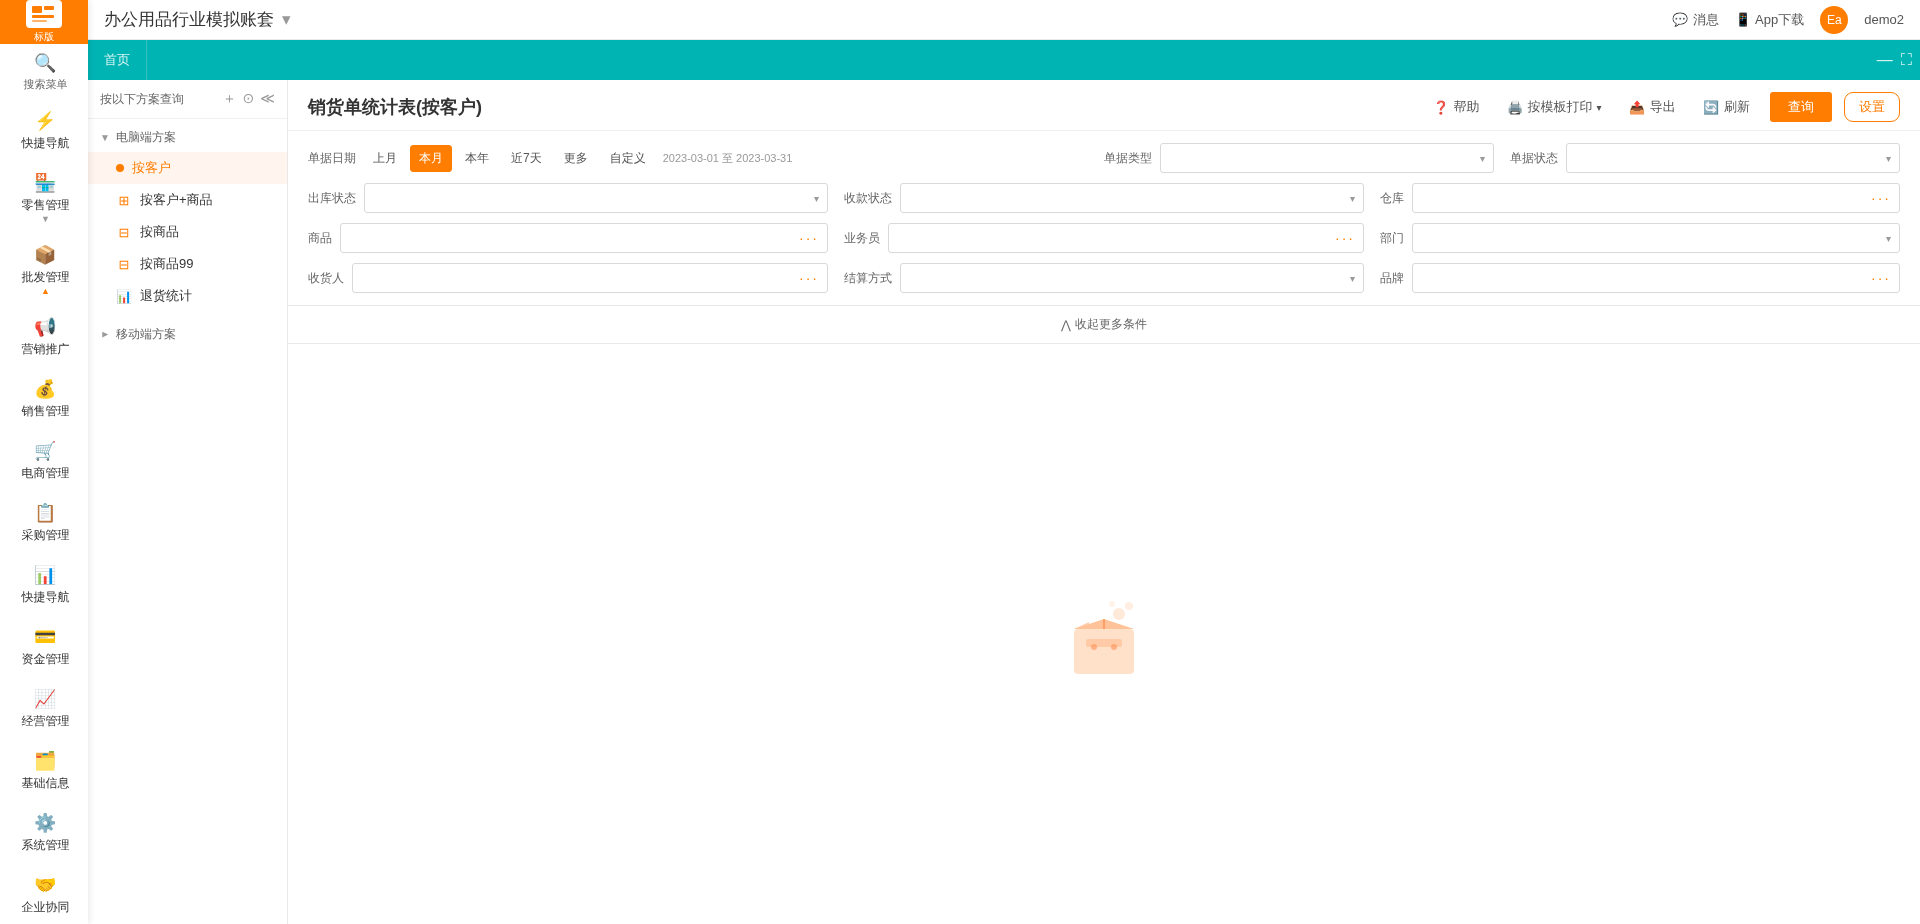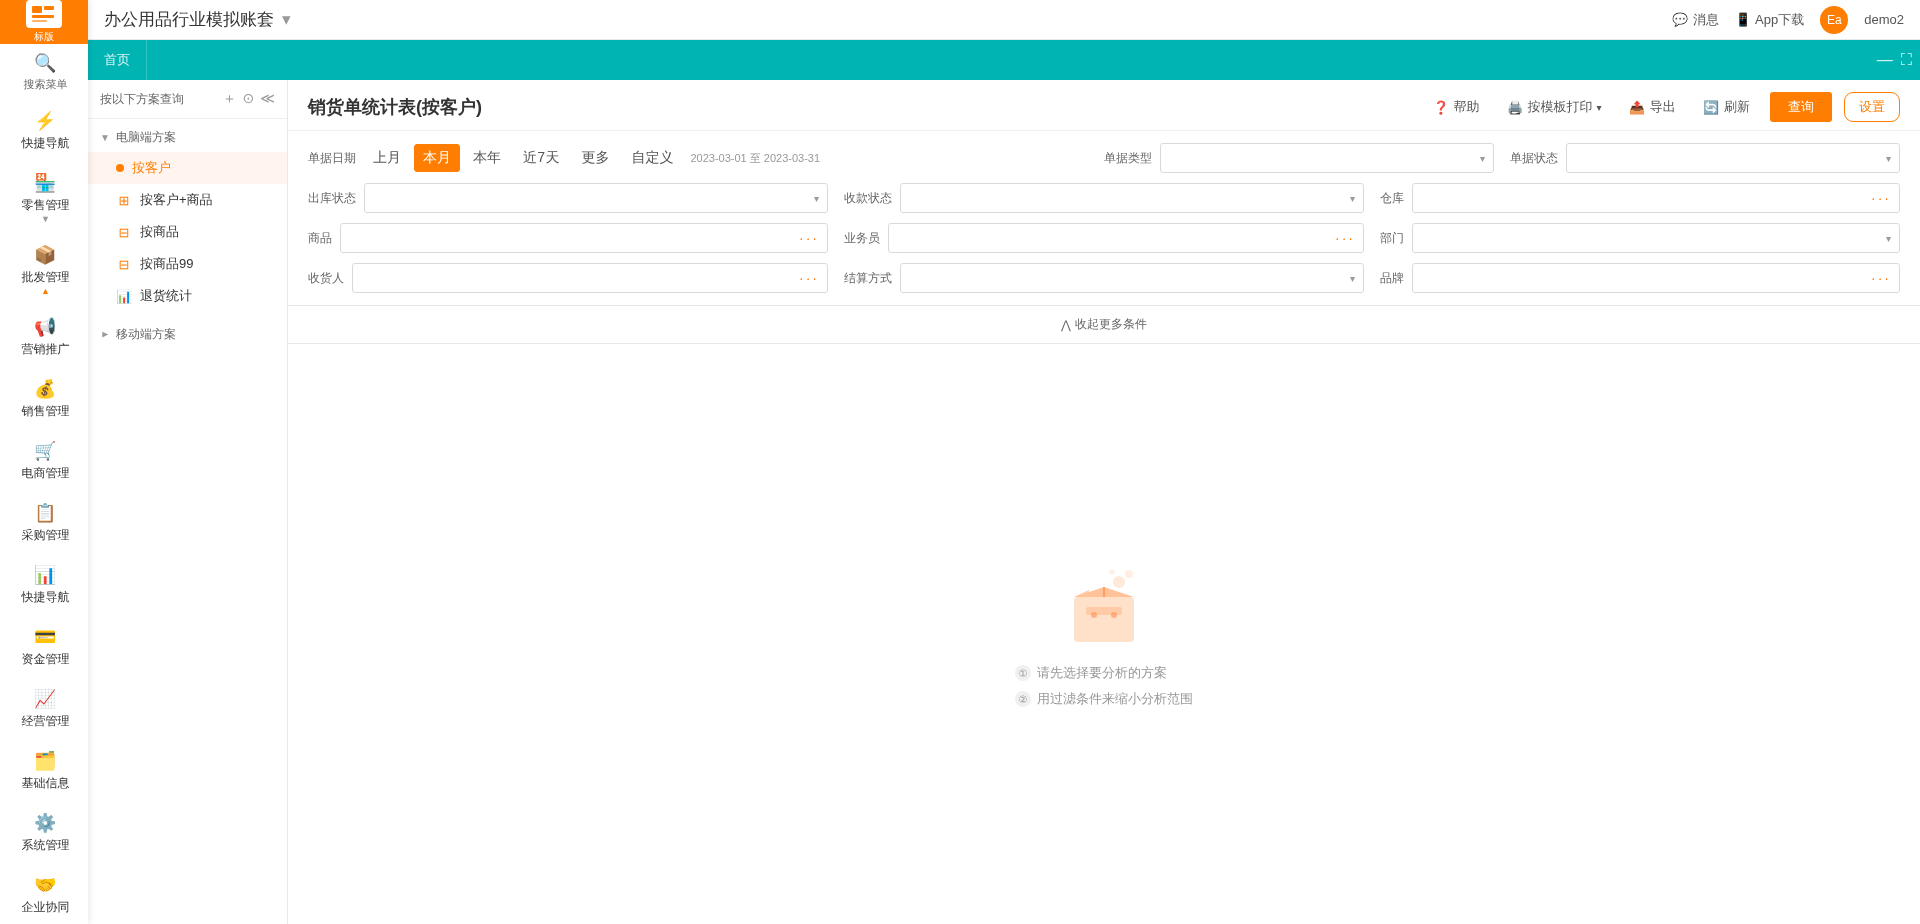--- a/index.html
+++ b/index.html
@@ -314,26 +314,25 @@
     
     .date-filter {
       display: flex;
       align-items: center;
       gap: 4px;
       flex: 1;
     }
     .date-btn {
       padding: 4px 8px;
       border-radius: 3px;
-      font-size: 14px;
+      font-size: 12px;
       cursor: pointer;
       border: 1px solid transparent;
       color: #555;
       white-space: nowrap;
-      font-family: Liberation Mono, monospace;
     }
     .date-btn.active { background: #ff7d00; color: #fff; border-color: #ff7d00; }
     .date-range {
       font-size: 11px;
       color: #999;
       margin-left: 4px;
       white-space: nowrap;
     }
 
     
@@ -723,21 +722,17 @@
             <rect x="42" y="55" width="36" height="8" rx="2" fill="#ffb380" opacity="0.5"></rect>
 
             <circle cx="50" cy="63" r="3" fill="#ff9055" opacity="0.6"></circle>
             <circle cx="70" cy="63" r="3" fill="#ff9055" opacity="0.6"></circle>
 
             <circle cx="75" cy="30" r="6" fill="#ffd4b3" opacity="0.5"></circle>
             <circle cx="85" cy="22" r="4" fill="#ffd4b3" opacity="0.4"></circle>
             <circle cx="68" cy="20" r="3" fill="#ffd4b3" opacity="0.3"></circle>
           </svg>
         </div>
-        <ul class="empty-text-list">
-          <li>请先选择要分析的方案</li>
-          <li>用过滤条件来缩小分析范围</li>
-        </ul>
       </div>
 
     </div>
   </div>
 </div>
 
 </body></html>

